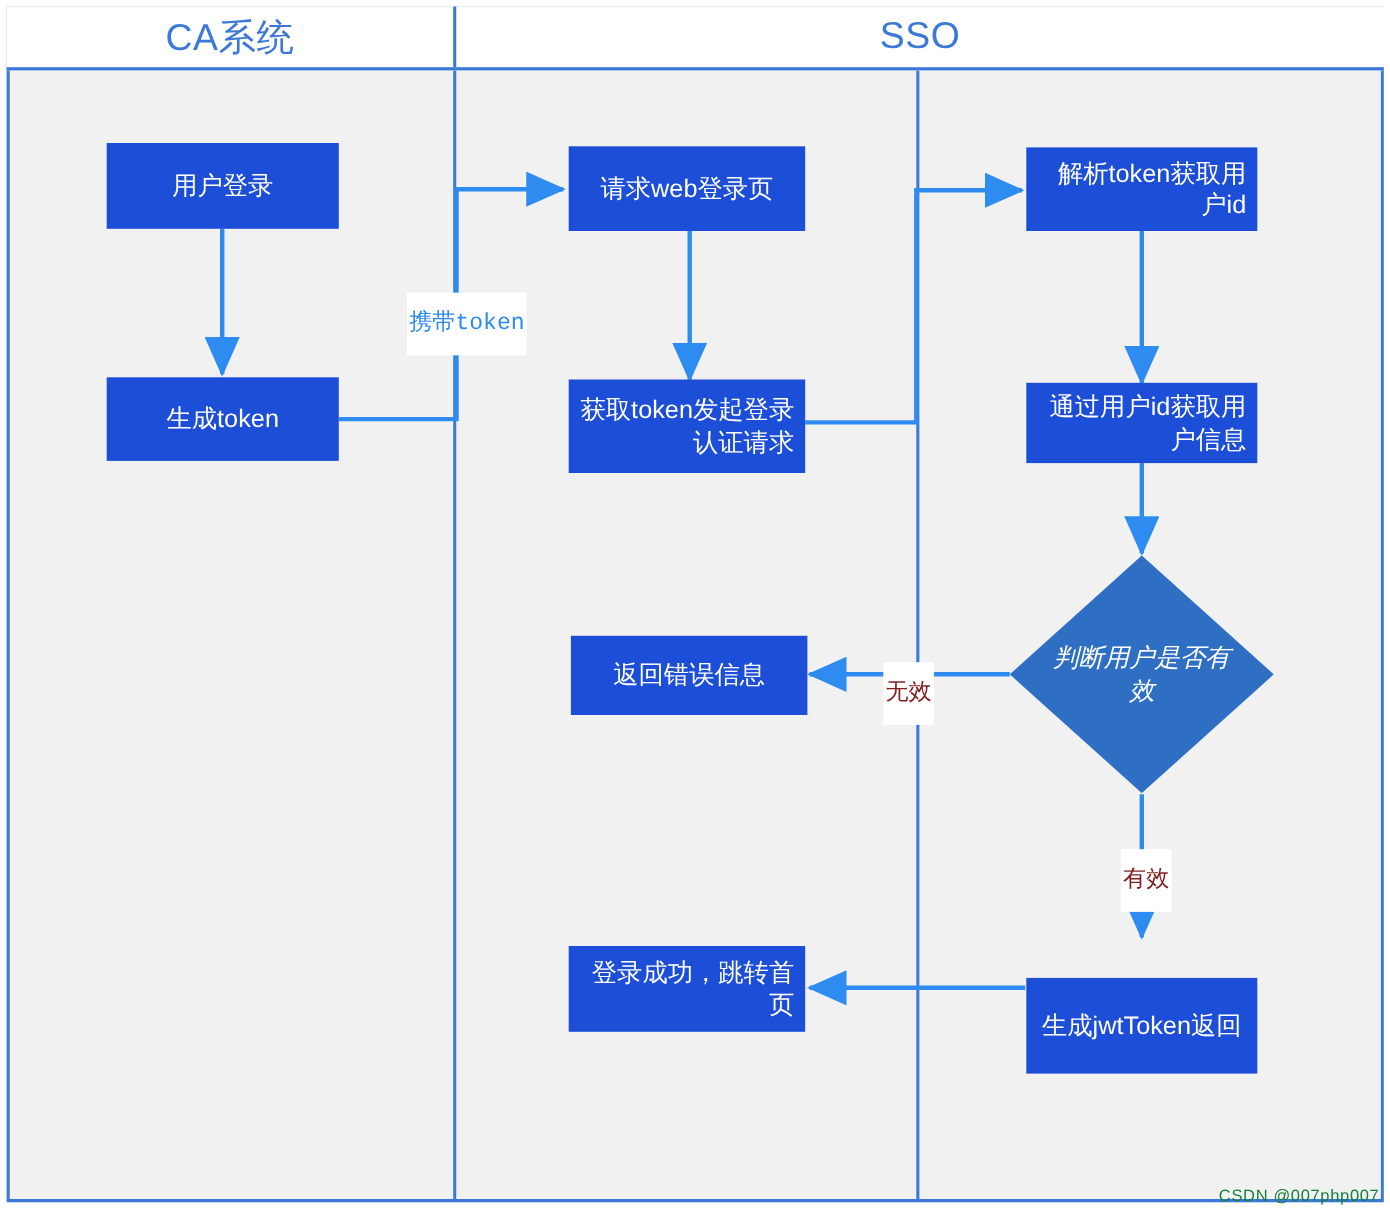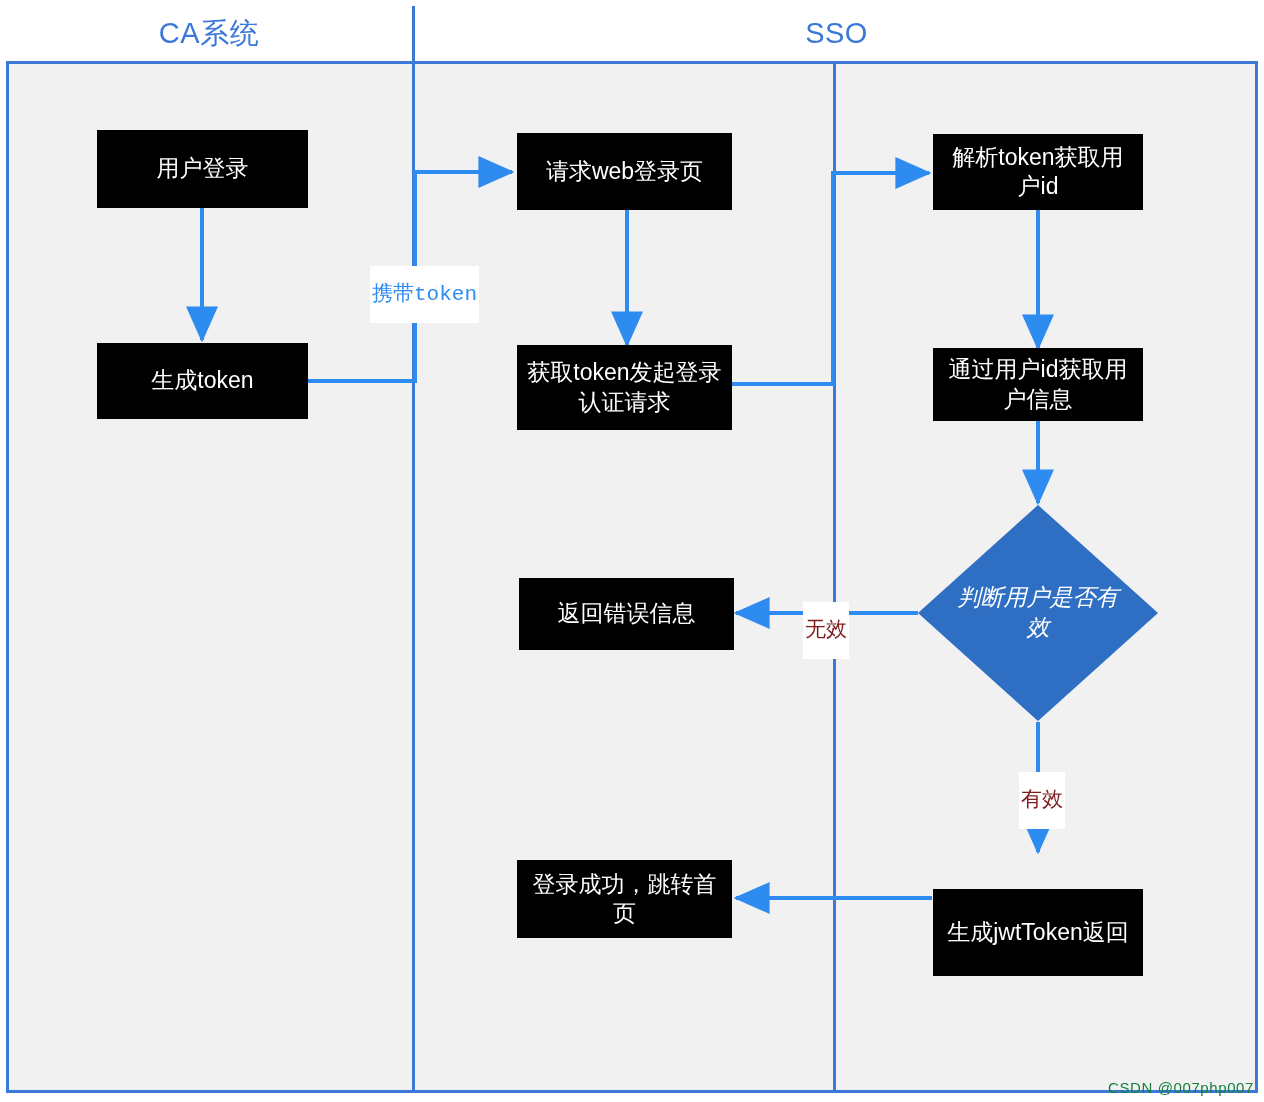--- a/index.html
+++ b/index.html
@@ -35,21 +35,21 @@
     box-sizing: border-box;
     border-bottom: 3px solid #3B78D8;
     display: flex;
     background: #ffffff;
   }
   .lane-header {
     display: flex;
     align-items: center;
     justify-content: center;
     color: #3B78D8;
-    font-size: 29px;
+    font-size: 34px;
     letter-spacing: 0.5px;
     box-sizing: border-box;
     background: #ffffff;
   }
   .lane-header.h1 { width: 409px; border-right: 3px solid #3B78D8; }
   .lane-header.h2 { width: 418px; border-right: 3px solid #3B78D8; }
   .lane-header.h3 { flex: 1; }
 
   .lane-body {
     position: absolute;
@@ -74,26 +74,26 @@
     position: absolute;
     left: 0; top: 0;
     width: 1264px;
     height: 1102px;
     pointer-events: none;
   }
 
   
   .node {
     position: absolute;
-    background: #000000;
+    background: #1d4ed8;
     color: #ffffff;
     display: flex;
     align-items: center;
     justify-content: center;
-    text-align: center;
+    text-align: right;
     font-size: 23px;
     line-height: 1.28;
     box-sizing: border-box;
     padding: 4px 10px;
   }
   .node-text { display: block; }
 
   
   .diamond-wrap {
     position: absolute;

